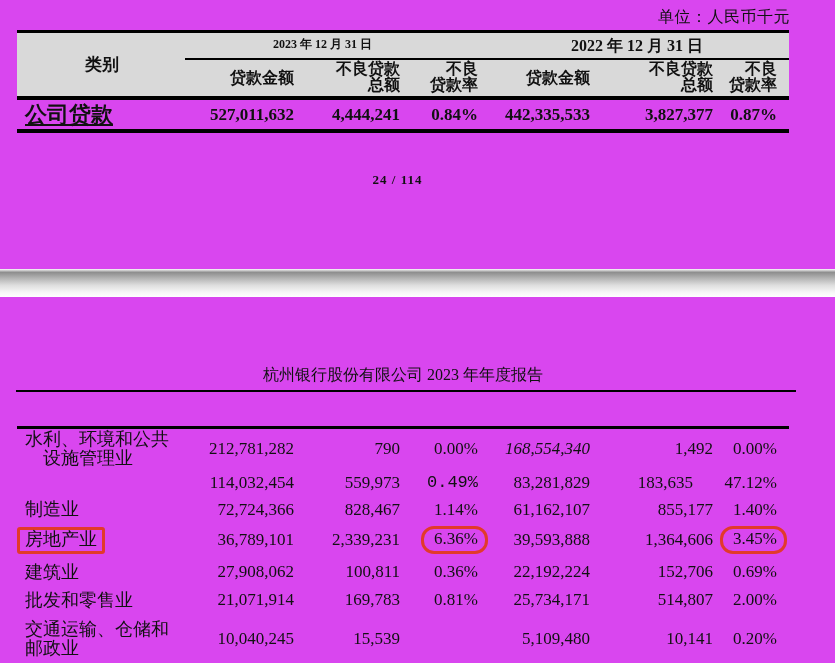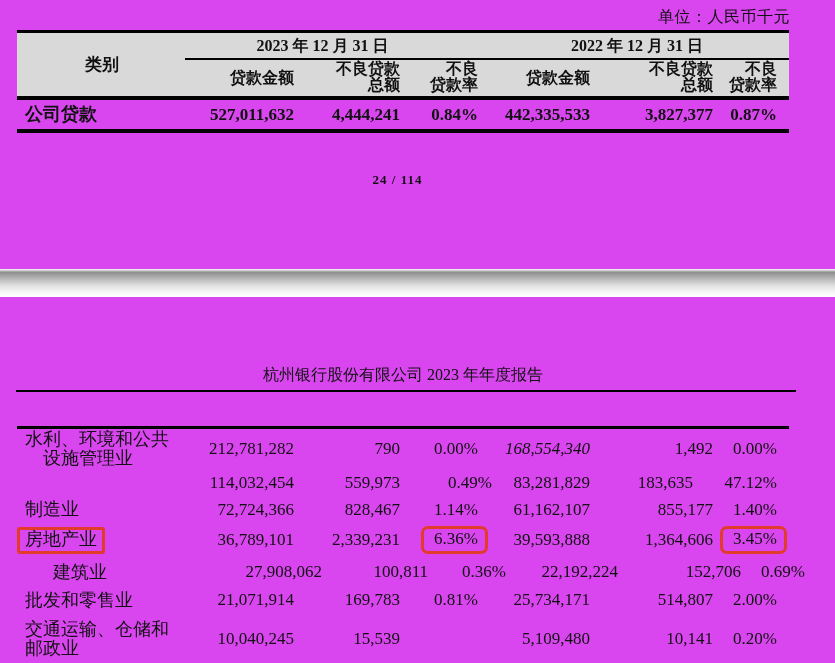--- a/index.html
+++ b/index.html
@@ -10,21 +10,21 @@
   
   .unit{position:absolute;top:7px;right:45px;font-size:16px;letter-spacing:.5px;}
   
   .t1{position:absolute;left:17px;top:30px;width:772px;height:103px;}
   .t1-top-border{position:absolute;left:0;top:0;width:772px;height:3px;background:#000;}
   .t1-gray{position:absolute;left:0;top:3px;width:772px;height:63px;background:var(--hdrbg,#d9d9d9);}
   .t1-mid-border{position:absolute;left:0;top:66px;width:772px;height:4px;background:#000;}
   .t1-bottom-border{position:absolute;left:0;top:99px;width:772px;height:4px;background:#000;}
   .t1 .cell{position:absolute;font-weight:bold;}
   .cat{left:0;top:3px;width:170px;height:63px;display:flex;align-items:center;justify-content:center;font-size:17px;}
-  .date1{left:160px;top:6px;width:291px;text-align:center;font-size:16px;}
+  .date1{left:160px;top:6px;width:291px;text-align:center;font-size:12px;}
   .date2{left:475px;top:6px;width:290px;text-align:center;font-size:16px;}
   .t1-underline{position:absolute;left:168px;top:28px;width:604px;height:2px;background:#000;}
   .h2line{font-size:16px;line-height:16px;text-align:right;}
   .h-loan1{left:170px;top:40px;width:107px;}
   .h-npl1{left:290px;top:31px;width:93px;}
   .h-ratio1{left:391px;top:31px;width:70px;}
   .h-loan2{left:475px;top:40px;width:98px;}
   .h-npl2{left:598px;top:31px;width:98px;}
   .h-ratio2{left:690px;top:31px;width:70px;}
   .h2line span{display:block;}
@@ -38,26 +38,26 @@
   .p2header{position:absolute;left:17px;top:365px;width:772px;text-align:center;font-size:16px;}
   .p2rule{position:absolute;left:16px;top:390px;width:780px;height:2px;background:#000;}
   
   .t2{position:absolute;left:17px;top:426px;width:772px;height:237px;}
   .t2-top-border{position:absolute;left:0;top:0;width:772px;height:3px;background:#000;}
   .t2-rows{position:absolute;left:0;top:3px;width:772px;text-align:right;}
   .t2-row{position:relative;width:772px;}
   
   .ncell{position:absolute;top:0;bottom:0;display:flex;align-items:center;justify-content:flex-end;font-size:17px;}
   .lcell{position:absolute;top:0;bottom:0;display:flex;flex-direction:column;justify-content:center;align-items:flex-start;font-size:18px;line-height:19px;}
-  .t1-datarow .lcell{font-size:18px;}
+  .t1-datarow .lcell{font-size:22px;text-decoration:underline;}
   .t1-datarow .ncell{font-size:17px;}
   .lab2{display:block;}
   
   .hlbox{border:3px solid var(--hl,#e23a2b);border-radius:3px;padding:0px 5px 2px 5px;margin-left:-8px;}
-  .hlbox-val{border:3px solid var(--hl,#e23a2b);border-radius:7px;padding:0px 7px 2px 10px;margin-right:-10px;}
+  .hlbox-val{border:3px solid var(--hl,#e23a2b);border-radius:13px;padding:0px 7px 2px 10px;margin-right:-10px;}
 </style>
 </head>
 <body>
 
 <div class="page">
 
   <div class="unit">单位：人民币千元</div>
 
   <div class="t1">
     <div class="t1-top-border"></div>
@@ -117,21 +117,21 @@
           <div class="ncell" style="left: 170px; width: 107px;">212,781,282</div>
           <div class="ncell" style="left: 290px; width: 93px;">790</div>
           <div class="ncell" style="left: 391px; width: 70px;">0.00%</div>
           <div class="ncell" style="left: 475px; width: 98px; font-style: italic;">168,554,340</div>
           <div class="ncell" style="left: 598px; width: 98px;">1,492</div>
           <div class="ncell" style="left: 690px; width: 70px;">0.00%</div>
         </div>
         <div class="t2-row" style="height: 29px;">
           <div class="ncell" style="left: 170px; width: 107px;">114,032,454</div>
           <div class="ncell" style="left: 290px; width: 93px;">559,973</div>
-          <div class="ncell" style="left: 405px; width: 70px;">0.49%</div>
+          <div class="ncell" style="left: 391px; width: 70px; font-family: Liberation Mono, monospace;">0.49%</div>
           <div class="ncell" style="left: 475px; width: 98px;">83,281,829</div>
           <div class="ncell" style="left: 578px; width: 98px;">183,635</div>
           <div class="ncell" style="left: 690px; width: 70px;">47.12%</div>
         </div>
         <div class="t2-row" style="height: 25px;">
           <div class="lcell" style="left: 8px; width: 182px;">
             <span class="lab2">制造业</span>
           </div>
           <div class="ncell" style="left: 170px; width: 107px;">72,724,366</div>
           <div class="ncell" style="left: 290px; width: 93px;">828,467</div>
@@ -148,21 +148,21 @@
           <div class="ncell" style="left: 290px; width: 93px;">2,339,231</div>
           <div class="ncell" style="left: 391px; width: 70px;">
             <span class="hlbox-val">6.36%</span>
           </div>
           <div class="ncell" style="left: 475px; width: 98px;">39,593,888</div>
           <div class="ncell" style="left: 598px; width: 98px;">1,364,606</div>
           <div class="ncell" style="left: 690px; width: 70px;">
             <span class="hlbox-val">3.45%</span>
           </div>
         </div>
-        <div class="t2-row" style="height: 28px; margin-left: 28px;">
+        <div class="t2-row" style="height: 28px;">
           <div class="lcell" style="left: 8px; width: 182px;">
             <span class="lab2">建筑业</span>
           </div>
           <div class="ncell" style="left: 170px; width: 107px;">27,908,062</div>
           <div class="ncell" style="left: 290px; width: 93px;">100,811</div>
           <div class="ncell" style="left: 391px; width: 70px;">0.36%</div>
           <div class="ncell" style="left: 475px; width: 98px;">22,192,224</div>
           <div class="ncell" style="left: 598px; width: 98px;">152,706</div>
           <div class="ncell" style="left: 690px; width: 70px;">0.69%</div>
         </div>

